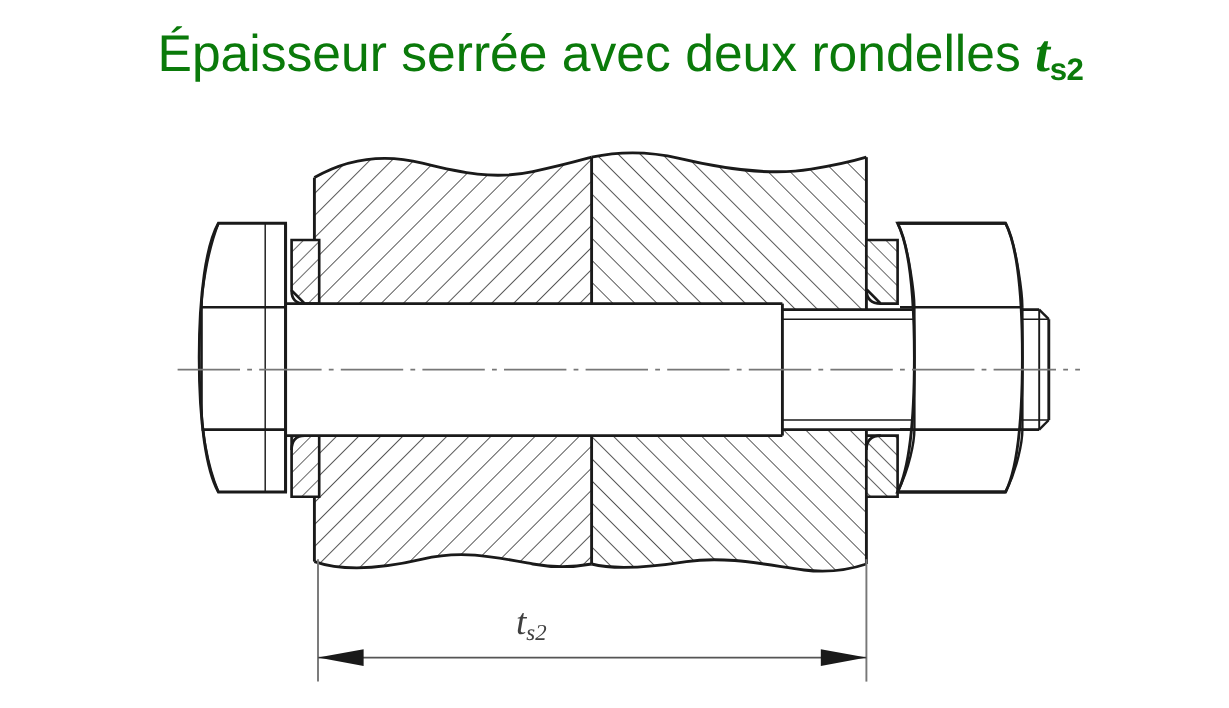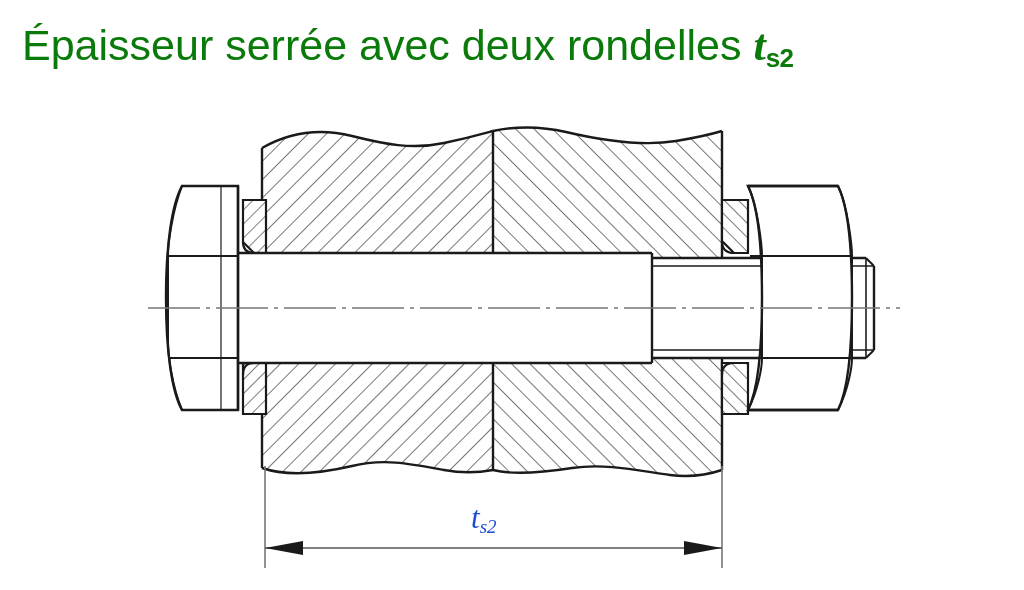--- a/index.html
+++ b/index.html
@@ -12,20 +12,21 @@
     width: 1024px;
     height: 590px;
     overflow: hidden;
     font-family: "Liberation Sans", sans-serif;
   }
   #page {
     position: relative;
     width: 956px;
     height: 590px;
     background: #ffffff;
+    text-align: center;
   }
   #title {
     position: absolute;
     left: 22px;
     top: 16px;
     width: 990px;
     height: 60px;
     color: #0a7a0a;
     font-family: "Liberation Sans", sans-serif;
     font-size: 43px;
@@ -50,26 +51,26 @@
   }
   #drawing {
     position: absolute;
     left: 0;
     top: 0;
     width: 1024px;
     height: 590px;
   }
   .dimlabel {
     position: absolute;
-    left: 471px;
+    left: 430px;
     top: 500px;
     font-family: "Liberation Serif", serif;
     font-style: italic;
     font-size: 31px;
-    color: #1d4ed8;
+    color: #404040;
     white-space: nowrap;
   }
   .dimlabel sub {
     font-size: 19px;
     font-style: italic;
     vertical-align: -0.28em;
   }
 </style>
 </head>
 <body>

